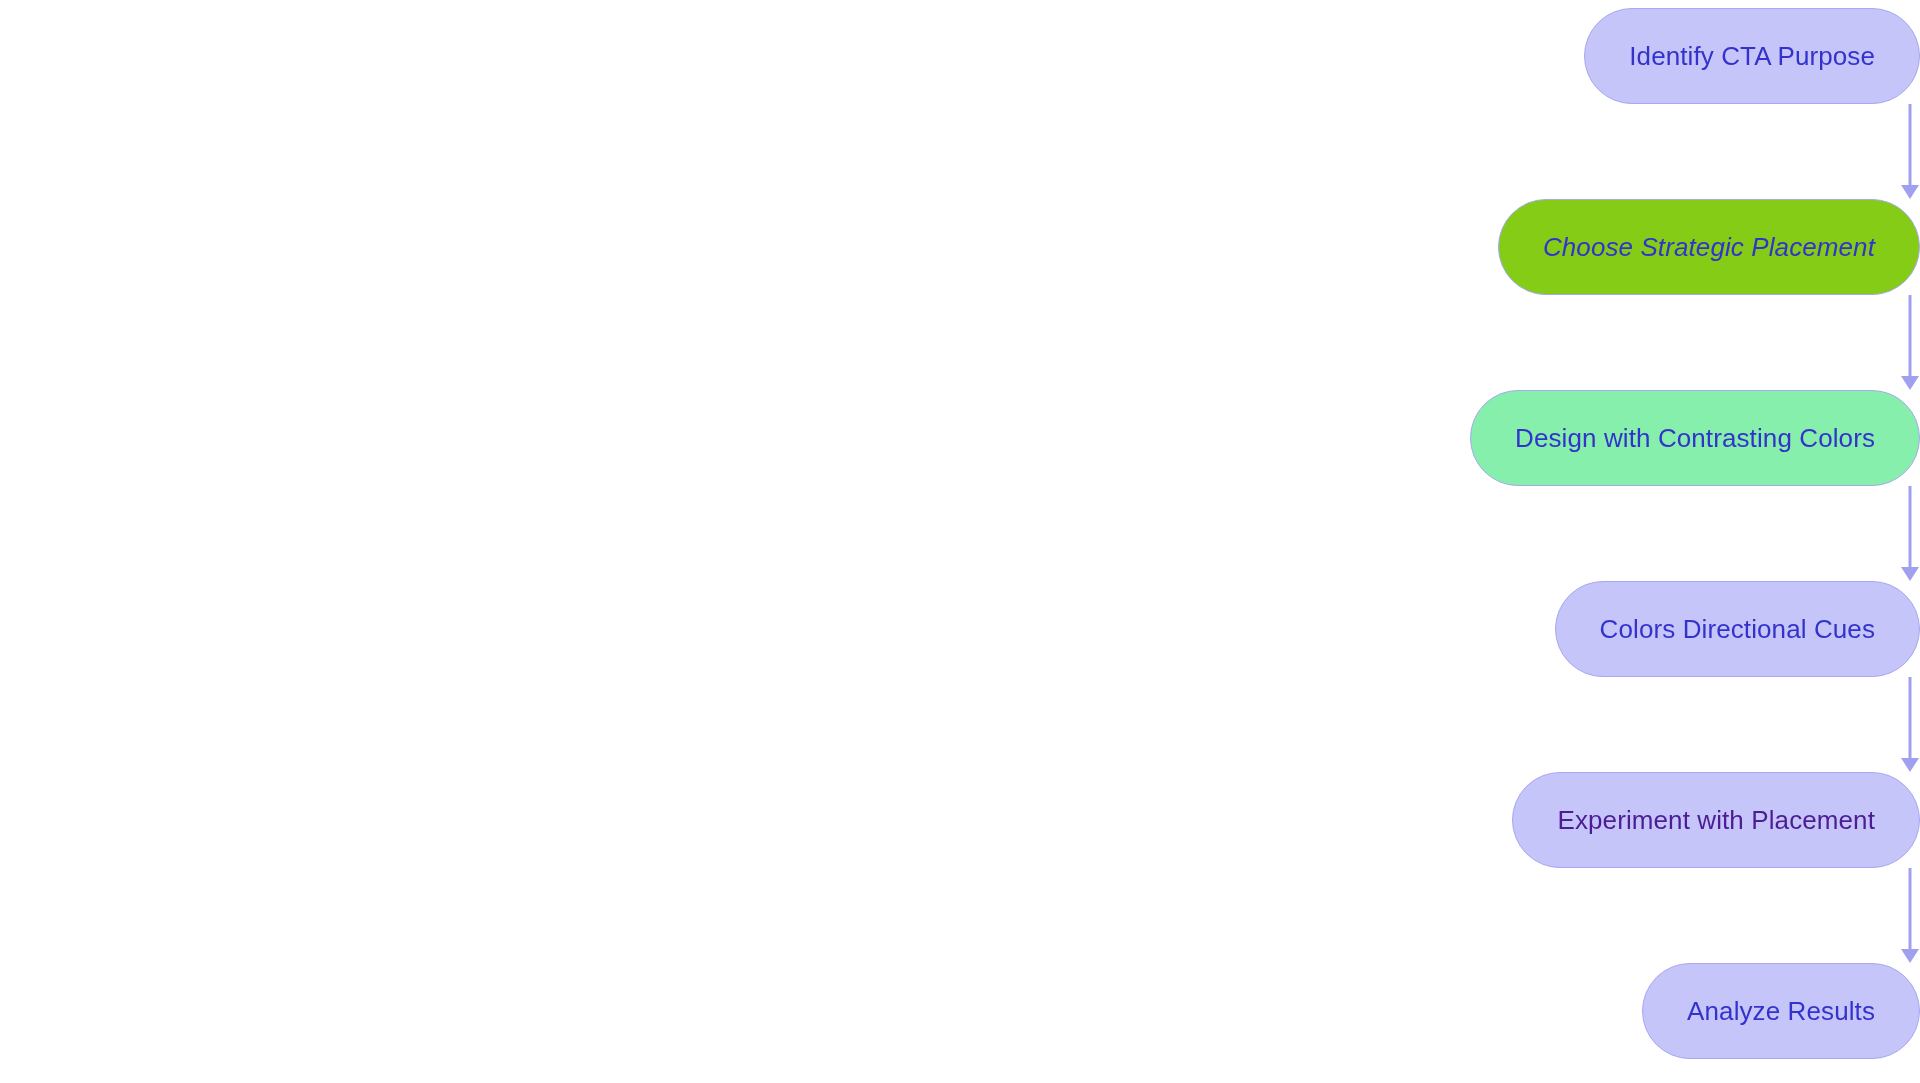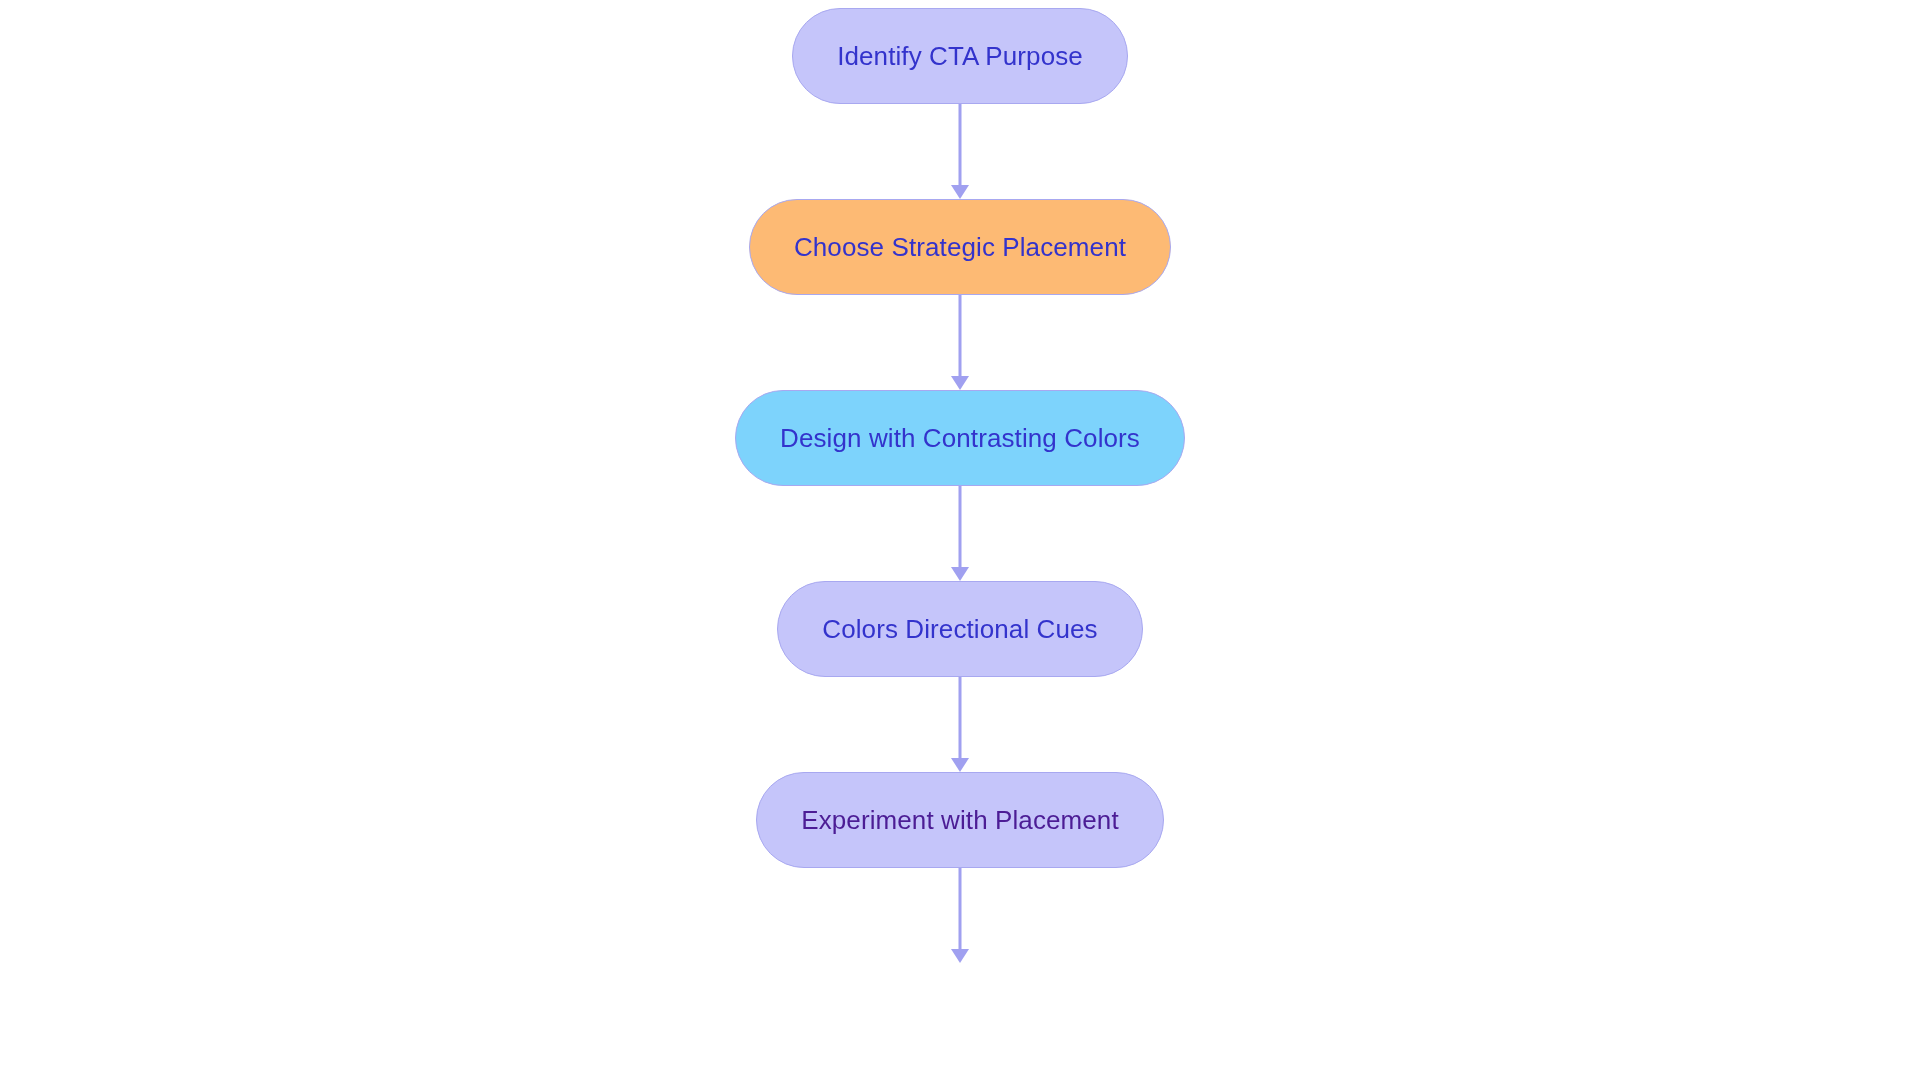--- a/index.html
+++ b/index.html
@@ -23,21 +23,21 @@
   }
 
   .flow-column {
     position: absolute;
     left: 0;
     top: 0;
     width: 1920px;
     height: 1083px;
     display: flex;
     flex-direction: column;
-    align-items: center;
+    align-items: flex-end;
     justify-content: flex-start;
     padding-top: 8px;
     box-sizing: border-box;
   }
 
   .flow-node {
     box-sizing: border-box;
     height: 96px;
     border-radius: 48px;
     background: #c5c5fa;
@@ -92,30 +92,30 @@
 
     <div class="flow-node" style="background: rgb(197, 197, 250); border-color: rgb(168, 168, 240); color: rgb(51, 51, 204);">
       <span>Identify CTA Purpose</span>
     </div>
 
     <div class="flow-connector">
       <div class="conn-line" style="background: rgb(160, 160, 240);"></div>
       <div class="conn-arrowhead" style="border-top-color: rgb(160, 160, 240);"></div>
     </div>
 
-    <div class="flow-node" style="background: #fdba74; border-color: rgb(168, 168, 240); color: rgb(51, 51, 204);">
+    <div class="flow-node" style="background: #84cc16; border-color: rgb(168, 168, 240); color: rgb(51, 51, 204); font-style: italic;">
       <span>Choose Strategic Placement</span>
     </div>
 
     <div class="flow-connector">
       <div class="conn-line" style="background: rgb(160, 160, 240);"></div>
       <div class="conn-arrowhead" style="border-top-color: rgb(160, 160, 240);"></div>
     </div>
 
-    <div class="flow-node" style="background: #7dd3fc; border-color: rgb(168, 168, 240); color: rgb(51, 51, 204);">
+    <div class="flow-node" style="background: #86efac; border-color: rgb(168, 168, 240); color: rgb(51, 51, 204);">
       <span>Design with Contrasting Colors</span>
     </div>
 
     <div class="flow-connector">
       <div class="conn-line" style="background: rgb(160, 160, 240);"></div>
       <div class="conn-arrowhead" style="border-top-color: rgb(160, 160, 240);"></div>
     </div>
 
     <div class="flow-node" style="background: rgb(197, 197, 250); border-color: rgb(168, 168, 240); color: rgb(51, 51, 204);">
       <span>Colors Directional Cues</span>
@@ -128,15 +128,18 @@
 
     <div class="flow-node" style="background: rgb(197, 197, 250); border-color: rgb(168, 168, 240); color: #4c1d95;">
       <span>Experiment with Placement</span>
     </div>
 
     <div class="flow-connector">
       <div class="conn-line" style="background: rgb(160, 160, 240);"></div>
       <div class="conn-arrowhead" style="border-top-color: rgb(160, 160, 240);"></div>
     </div>
 
+    <div class="flow-node" style="background: rgb(197, 197, 250); border-color: rgb(168, 168, 240); color: rgb(51, 51, 204);">
+      <span>Analyze Results</span>
+    </div>
 
   </div>
 </div>
 
 </body></html>

